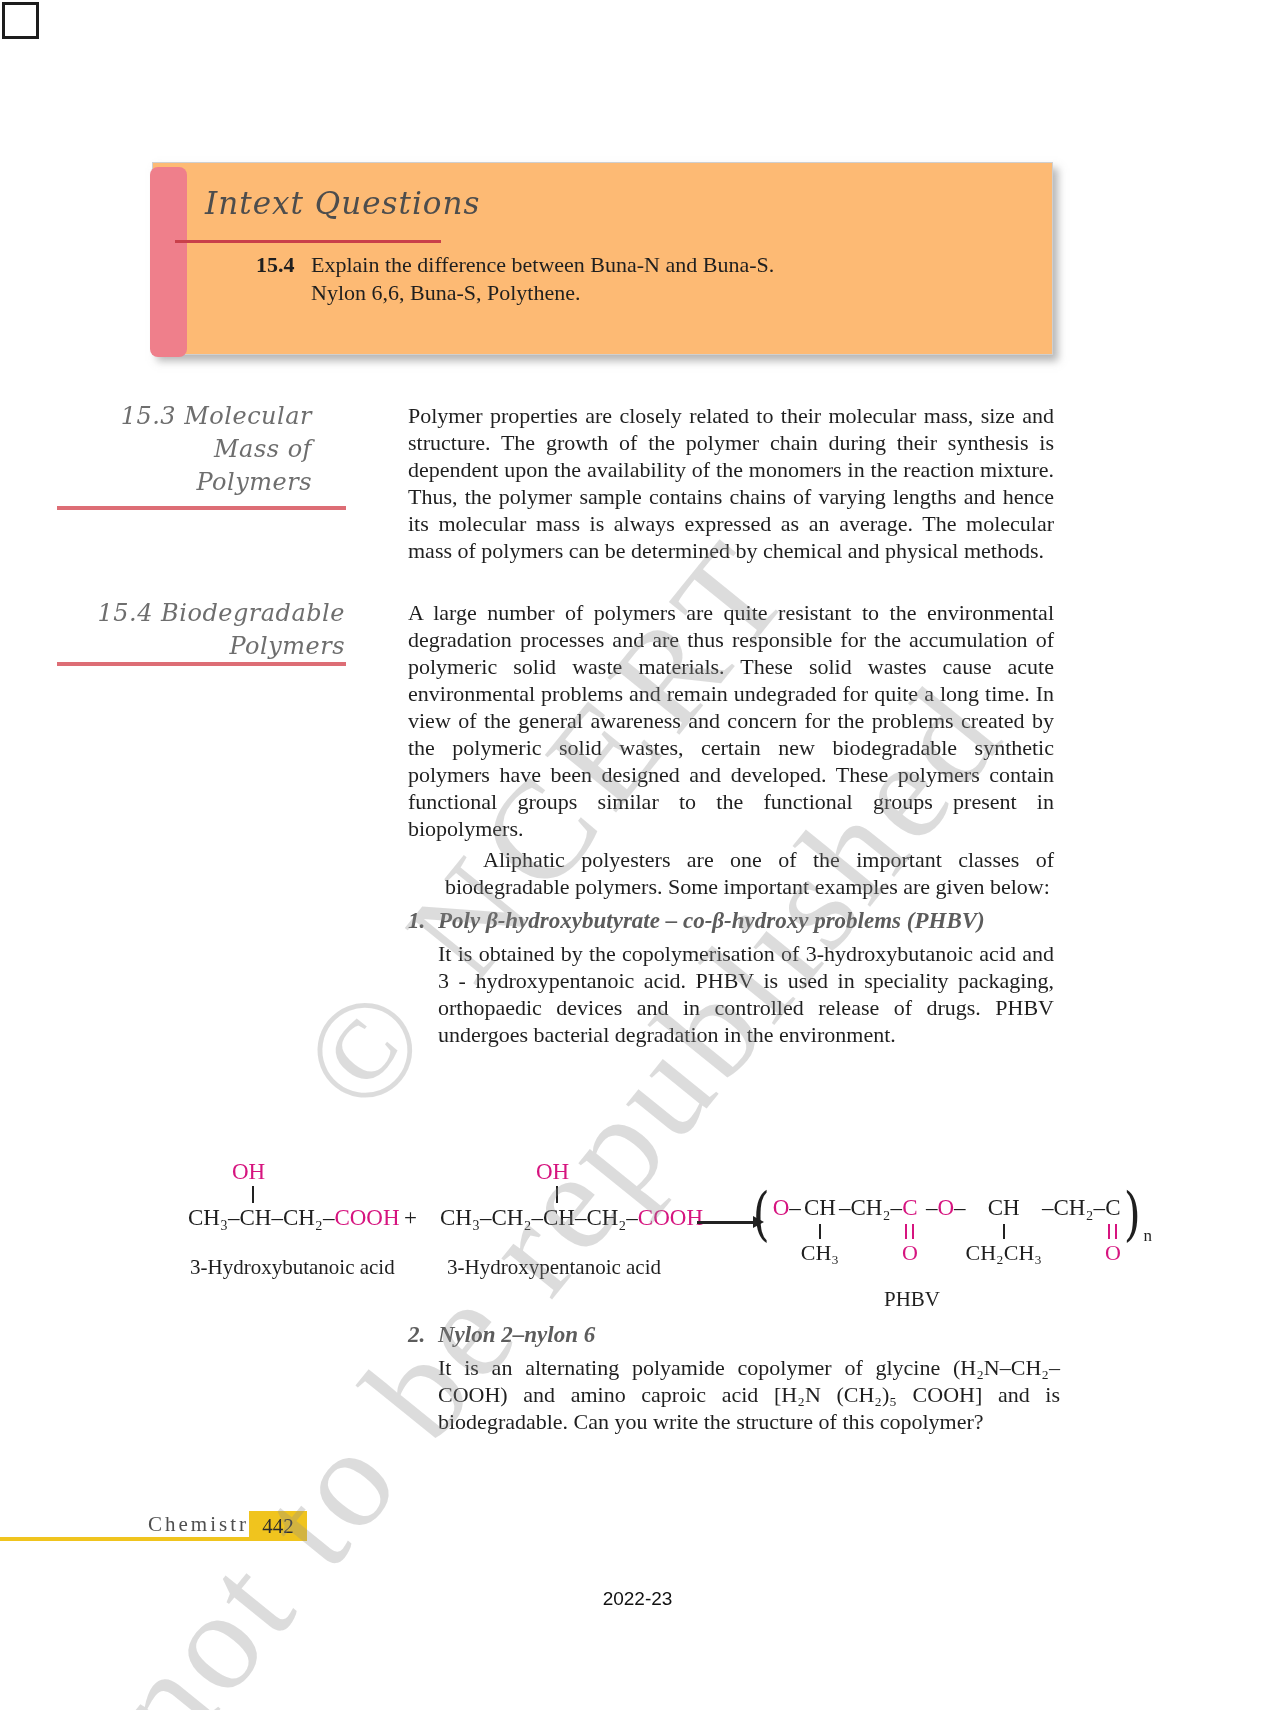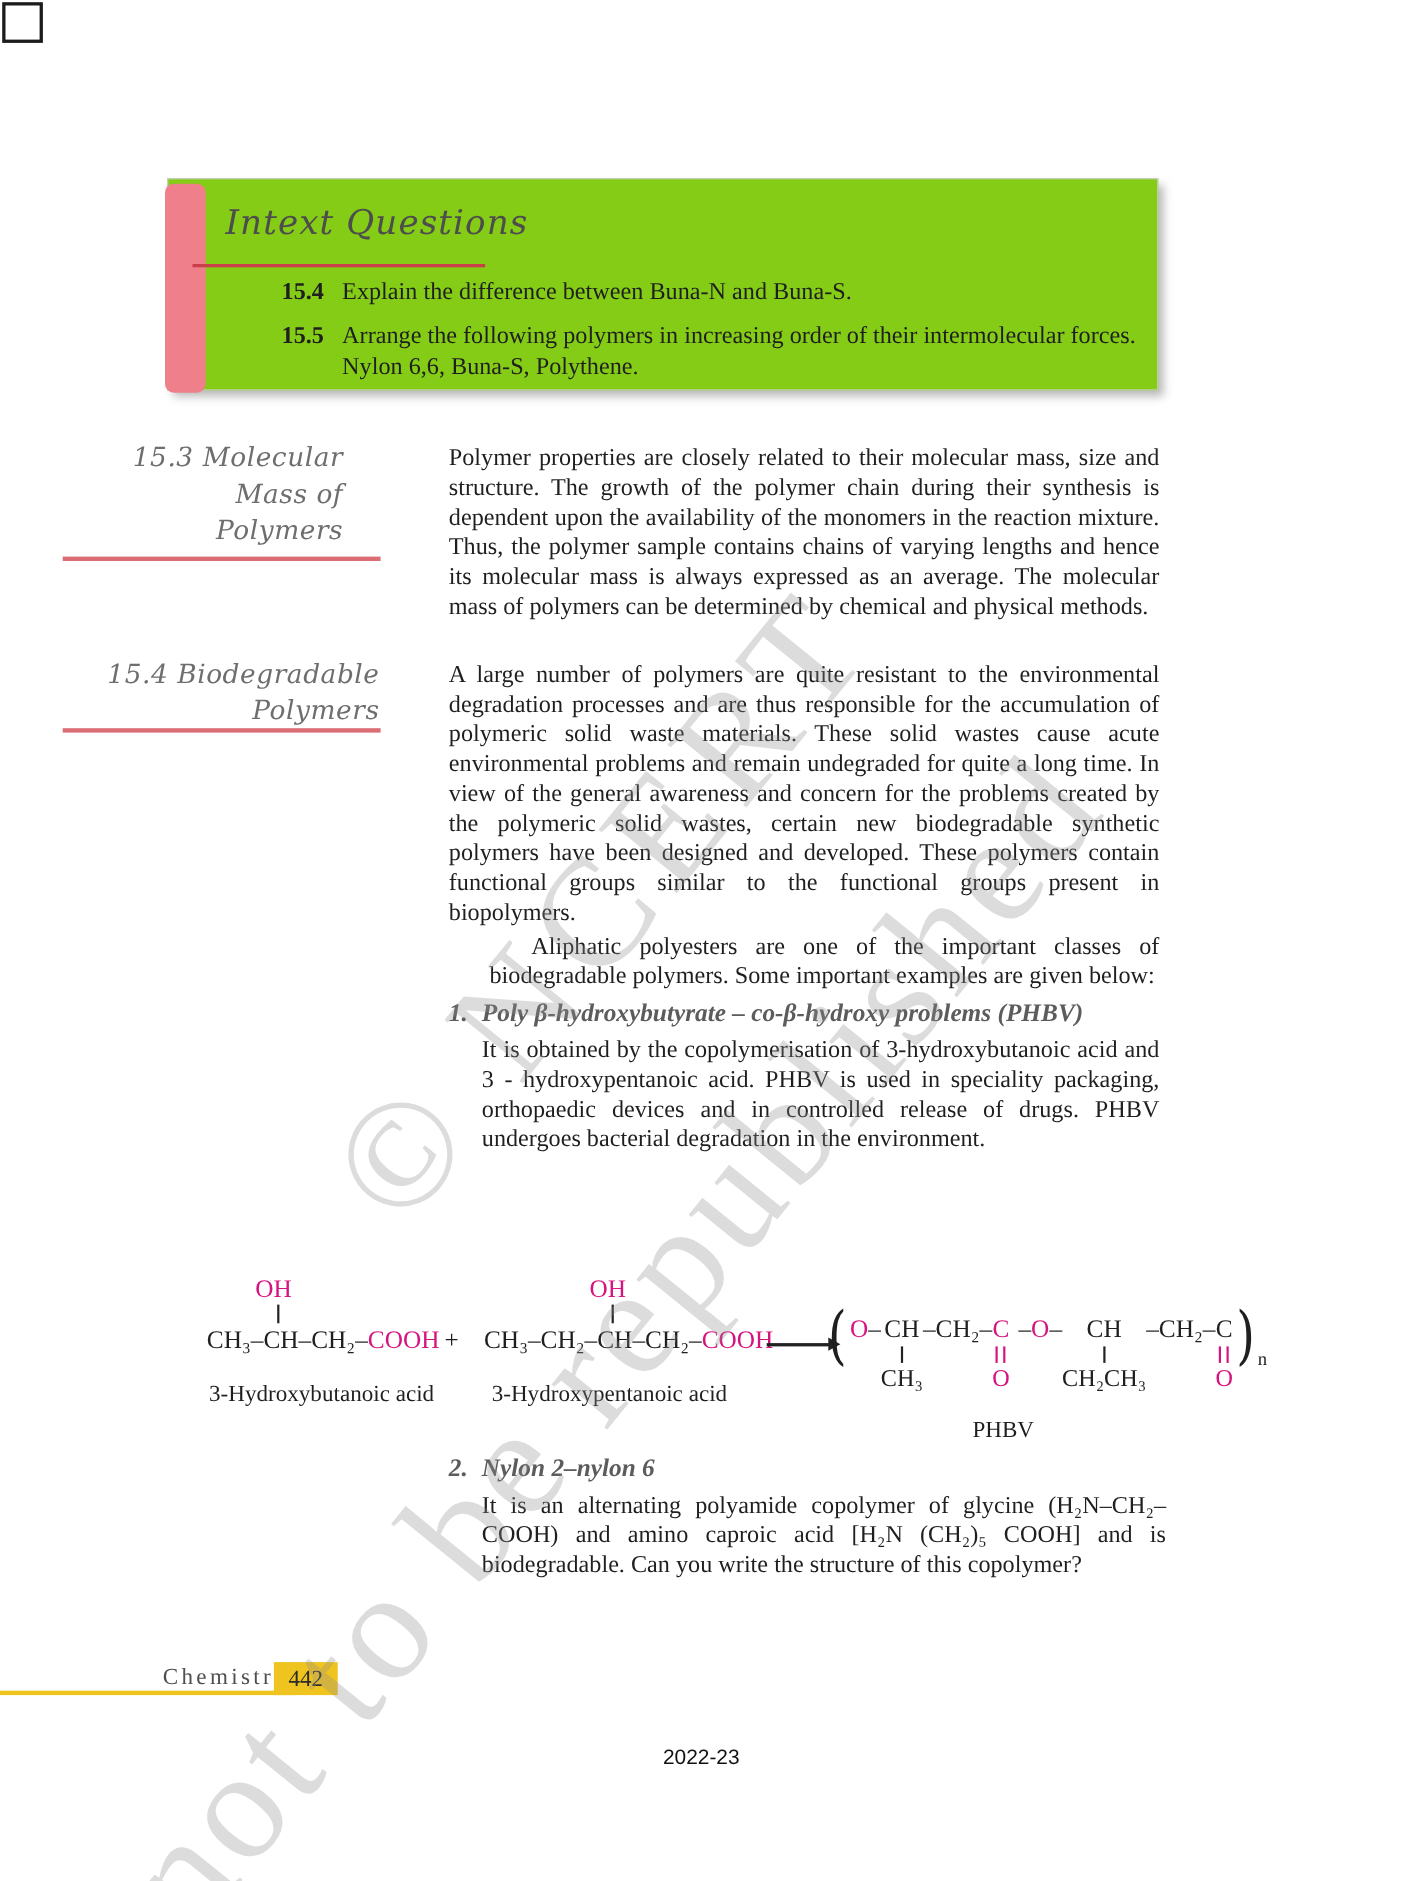--- a/index.html
+++ b/index.html
@@ -9,21 +9,21 @@
   
   .corner-square{position:absolute;left:2px;top:2px;width:31px;height:31px;border:3px solid #1c1c1c;}
 
   
   .wm{position:absolute;color:#8f8f8f;opacity:.30;font-family:"Liberation Serif","DejaVu Serif",serif;
       white-space:nowrap;pointer-events:none;z-index:6;transform-origin:0 50%;}
   .wm1{left:330px;top:1010px;font-size:140px;letter-spacing:14px;transform:rotate(-51deg);}
   .wm2{left:140px;top:1650px;font-size:142px;letter-spacing:6px;transform:rotate(-51deg);}
 
   
-  .intext-box{position:absolute;left:152px;top:162px;width:899px;height:191px;background:#84cc16;
+  .intext-box{position:absolute;left:152px;top:162px;width:899px;height:191px;background:#fdba74;
               border:1.5px solid #cfcfcf;box-shadow:5px 6px 8px rgba(110,110,110,.5);z-index:2;}
   .intext-bar{position:absolute;left:-3px;top:4px;width:37px;height:190px;background:#ef7f8b;border-radius:8px;}
   .intext-title{position:absolute;left:52px;top:22px;font-size:31px;font-style:italic;color:#4d4d4d;
                 letter-spacing:1px;font-family:"DejaVu Serif","Liberation Serif",serif;}
   .intext-underline{position:absolute;left:22px;top:77px;width:266px;height:3px;background:#c9404a;}
   .q-block{position:absolute;left:58px;top:88px;width:810px;font-size:22px;line-height:27px;margin-left:45px;}
   .q-row{display:flex;margin-bottom:13px;}
   .q-num{width:55px;font-weight:bold;flex:0 0 55px;}
   .q-text{flex:1;}
   .q-cont{padding-left:55px;margin-top:-12px;}
@@ -102,24 +102,20 @@
 
   <div class="intext-box">
     <div class="intext-bar"></div>
     <div class="intext-title">Intext Questions</div>
     <div class="intext-underline"></div>
     <div class="q-block">
       <div class="q-row">
         <span class="q-num">15.4</span>
         <span class="q-text">Explain the difference between Buna-N and Buna-S.</span>
       </div>
-      <div class="q-row">
-        <span class="q-num">15.5</span>
-        <span class="q-text">Arrange the following polymers in increasing order of their intermolecular forces.</span>
-      </div>
       <div class="q-cont">Nylon 6,6, Buna-S, Polythene.</div>
     </div>
   </div>
 
   <div class="sec-head h153">
     <span>15.3 Molecular</span>
     <span>Mass of</span>
     <span>Polymers</span>
   </div>
   <div class="sec-rule rule153"></div>

